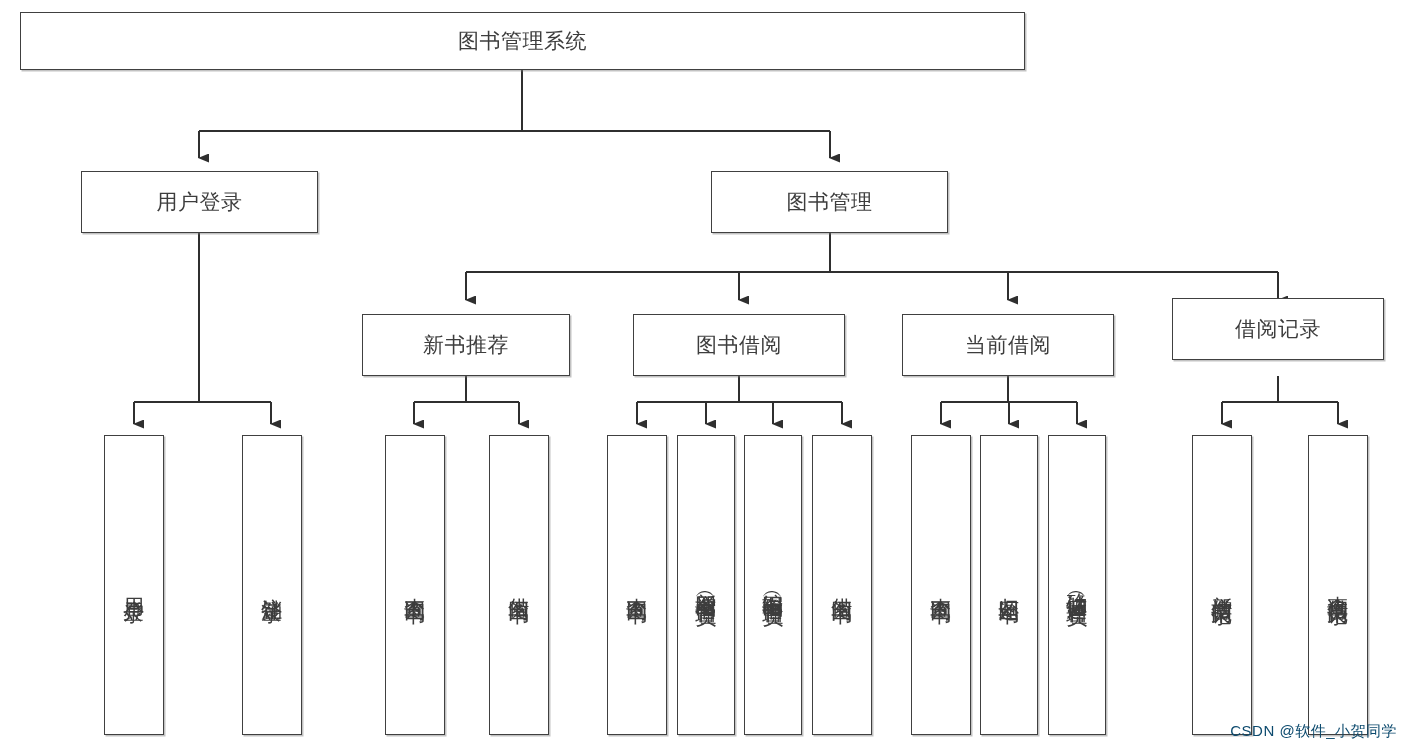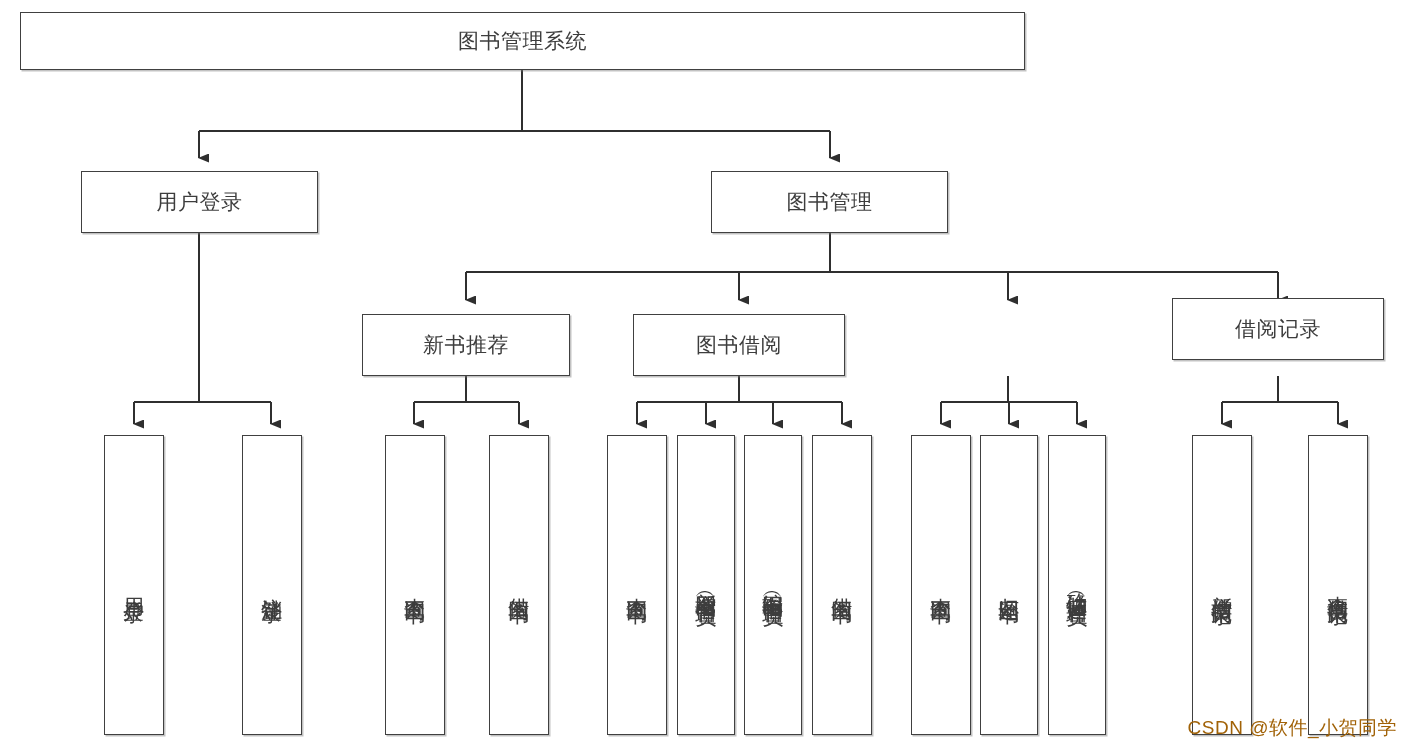--- a/index.html
+++ b/index.html
@@ -57,22 +57,22 @@
     font-size: 21px;
     line-height: 1.12;
     letter-spacing: 2px;
     white-space: pre-line;
     max-height: 100%;
   }
   .watermark {
     position: absolute;
     right: 8px;
     bottom: 6px;
-    font-size: 19px;
-    color: #a16207;
+    font-size: 15px;
+    color: #0c4a6e;
     white-space: nowrap;
     letter-spacing: 0.5px;
   }
 </style>
 </head>
 <body>
 
 <div id="canvas">
 
   <svg class="edges" viewBox="0 0 1405 747">
@@ -138,20 +138,23 @@
   </div>
 
   <div class="node horiz" style="left:633px; top:314px; width:212px; height:62px;">
     <span class="label">图书借阅</span>
   </div>
 
   <div class="node horiz" style="left:362px; top:314px; width:208px; height:62px;">
     <span class="label">新书推荐</span>
   </div>
 
+  <div class="node horiz" style="left:902px; top:314px; width:212px; height:62px;">
+    <span class="label">当前借阅</span>
+  </div>
 
   <div class="node horiz" style="left:1172px; top:298px; width:212px; height:62px;">
     <span class="label">借阅记录</span>
   </div>
 
   <div class="node vert" style="left:104px; top:435px; width:60px; height:300px;">
     <span class="label">用户登录</span>
   </div>
 
   <div class="node vert" style="left:242px; top:435px; width:60px; height:300px;">

